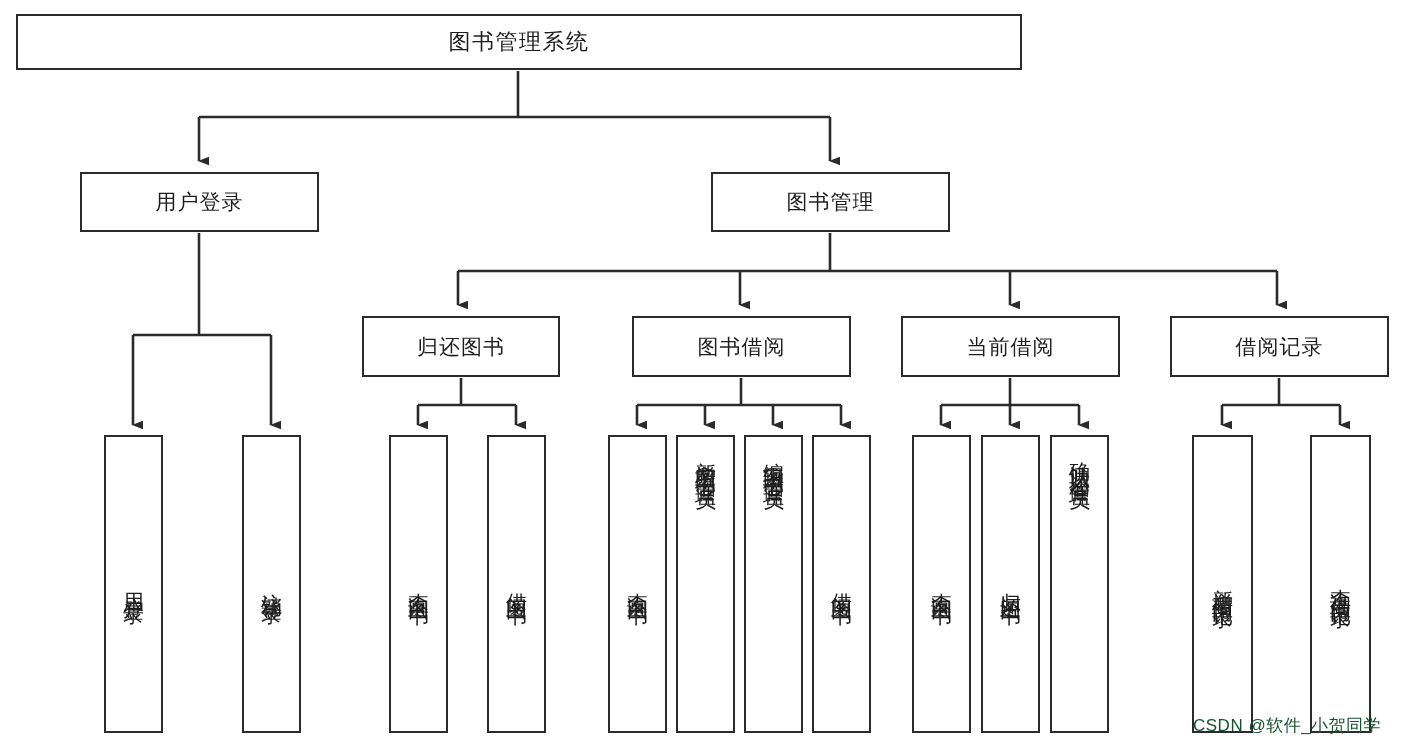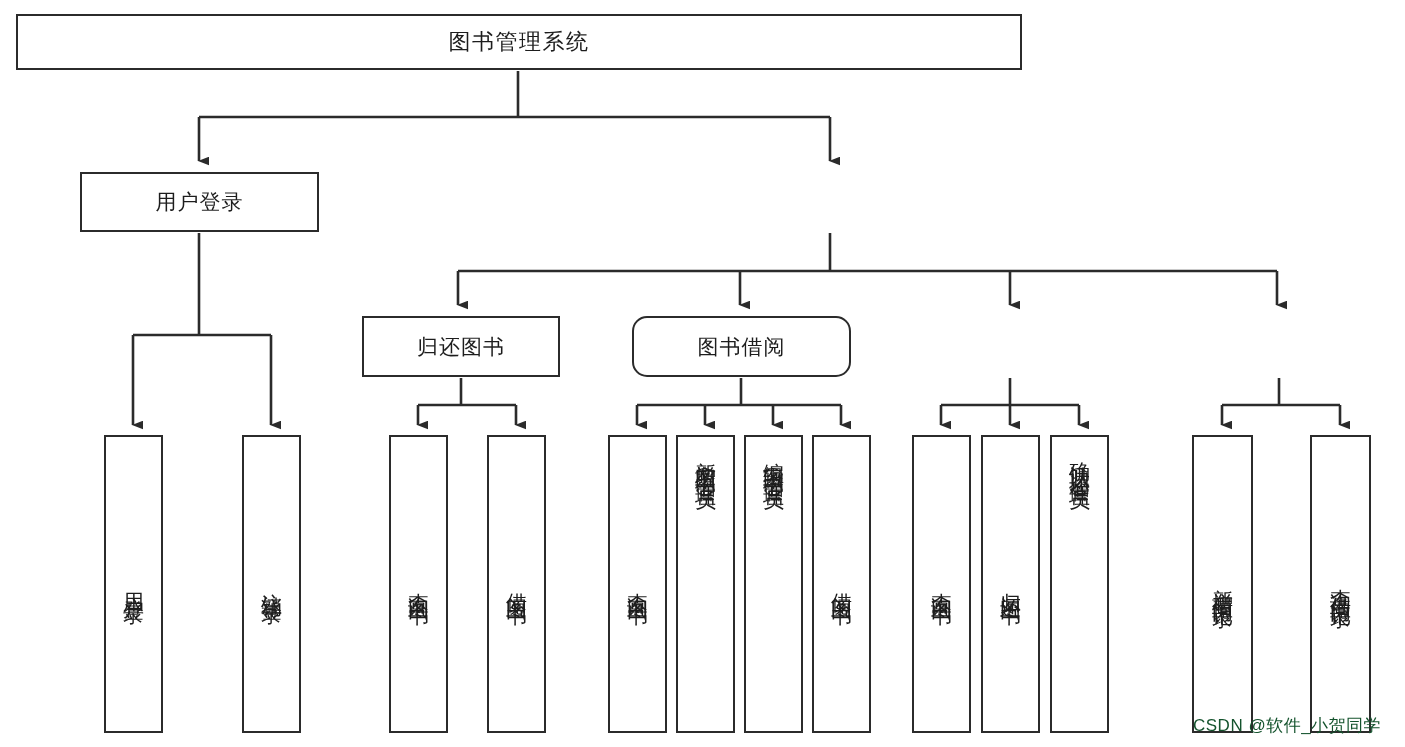--- a/index.html
+++ b/index.html
@@ -127,30 +127,39 @@
   </svg>
 
   <div class="node horiz root" style="left:16px; top:14px; width:1006px; height:56px;">
     <span class="lbl">图书管理系统</span>
   </div>
 
   <div class="node horiz" style="left:80px; top:172px; width:239px; height:60px;">
     <span class="lbl">用户登录</span>
   </div>
 
+  <div class="node horiz" style="left:711px; top:172px; width:239px; height:60px;">
+    <span class="lbl">图书管理</span>
+  </div>
 
   <div class="node horiz" style="left:362px; top:316px; width:198px; height:61px;">
     <span class="lbl">归还图书</span>
   </div>
 
-  <div class="node horiz" style="left:632px; top:316px; width:219px; height:61px;border-radius:15px;">
+  <div class="node horiz" style="left:632px; top:316px; width:219px; height:61px;">
     <span class="lbl">图书借阅</span>
   </div>
 
-
+  <div class="node horiz" style="left:901px; top:316px; width:219px; height:61px;">
+    <span class="lbl">当前借阅</span>
+  </div>
+
+  <div class="node horiz" style="left:1170px; top:316px; width:219px; height:61px;">
+    <span class="lbl">借阅记录</span>
+  </div>
 
   <div class="node vert mid" style="left:104px; top:435px; width:59px; height:298px;">
     <span class="lbl">用户登录</span>
   </div>
 
   <div class="node vert mid" style="left:242px; top:435px; width:59px; height:298px;">
     <span class="lbl">注销登录</span>
   </div>
 
   <div class="node vert mid" style="left:389px; top:435px; width:59px; height:298px;">

